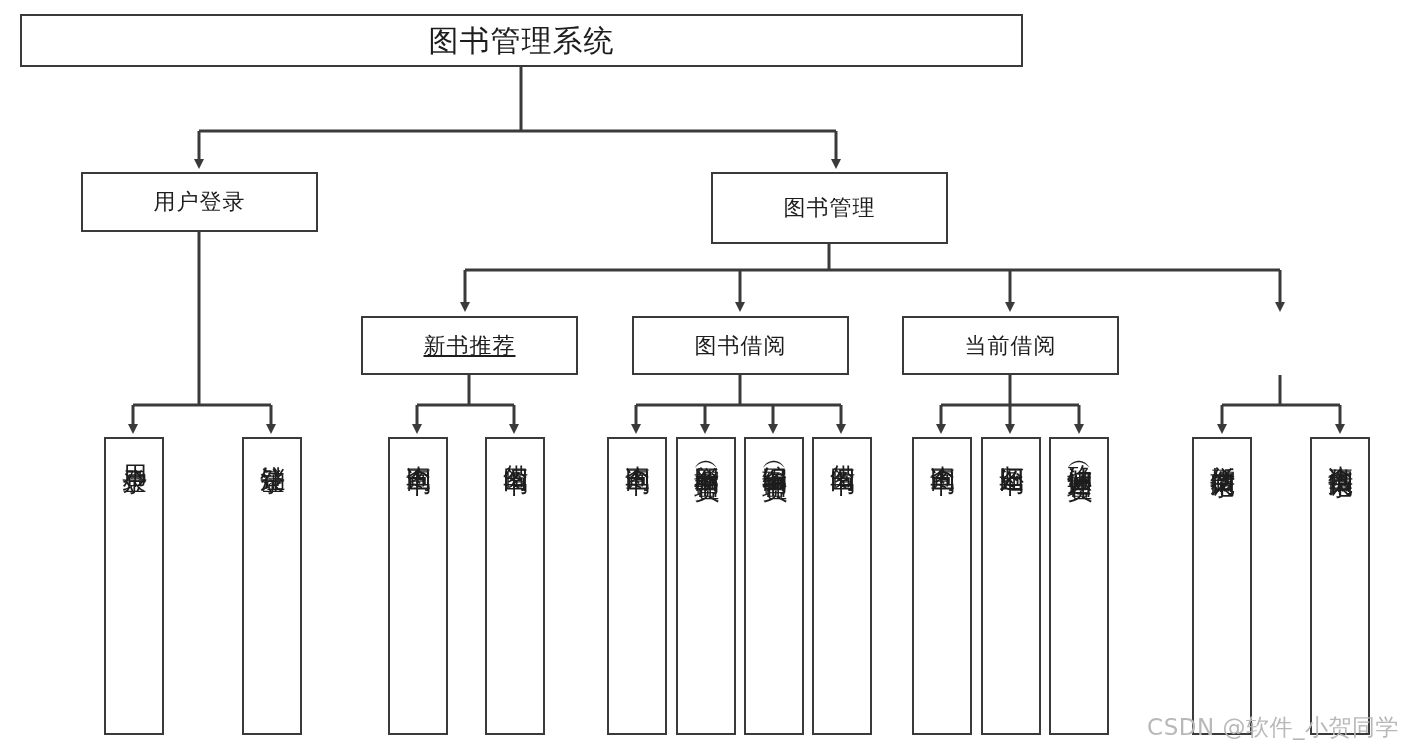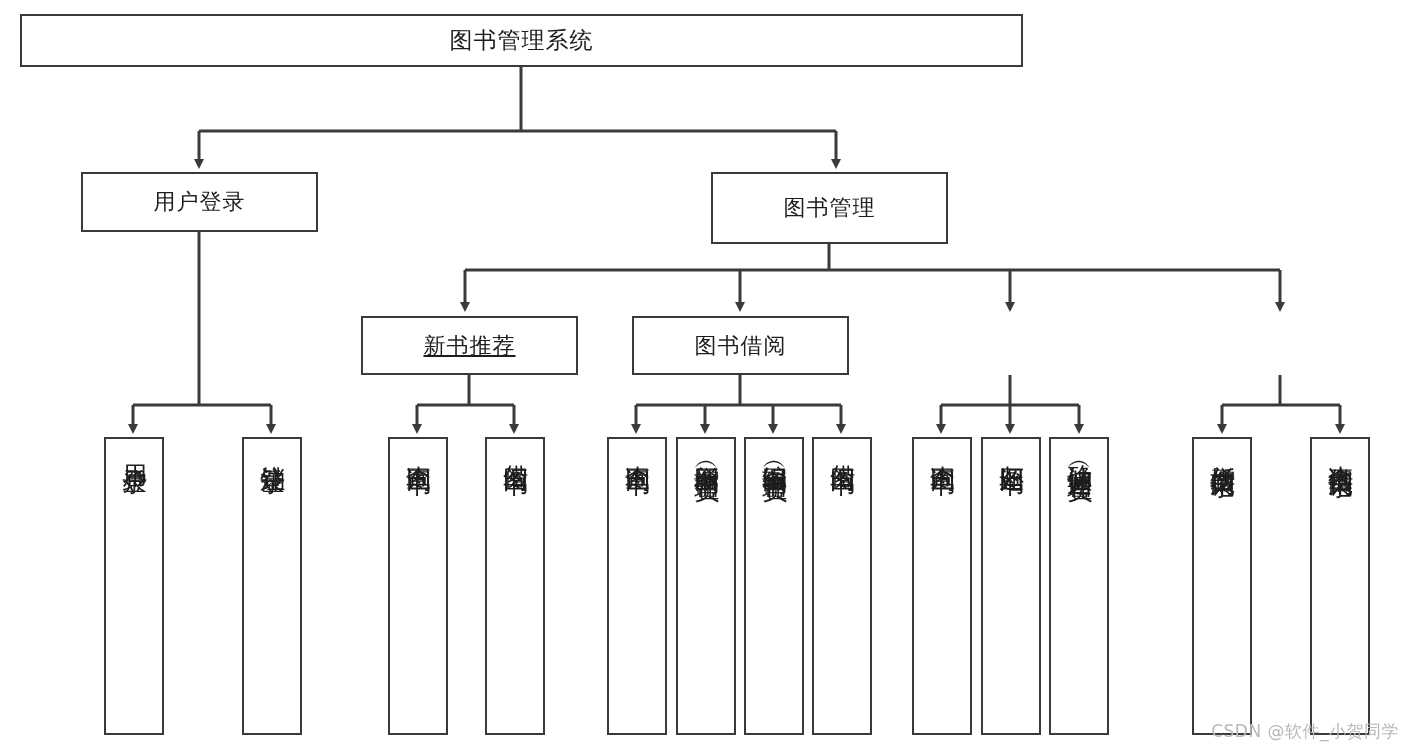--- a/index.html
+++ b/index.html
@@ -34,39 +34,39 @@
     display:block;
     text-align:center;
     line-height:1.18;
     white-space:pre;
   }
   
   .h .lbl{
     font-size:22px;
     letter-spacing:1px;
   }
-  .root .lbl{font-size:23px;}
+  .root .lbl{font-size:30px;}
   
   .v{
     padding:6px 0;
     align-items:flex-start;
     justify-content:center;
   }
   .v .lbl{
     writing-mode:vertical-rl;
     text-orientation:upright;
     font-size:25px;
     line-height:1.05;
     letter-spacing:2px;
     white-space:nowrap;
   }
   .watermark{
     position:absolute;
     right:6px;bottom:4px;
-    font-size:17px;
+    font-size:23px;
     color:#b8b8b8;
     letter-spacing:0.5px;
     z-index:5;
     white-space:nowrap;
   }
 </style>
 </head>
 <body>
 
 <div id="diagram">
@@ -131,20 +131,23 @@
   <div class="node h" style="left:711px;top:172px;width:237px;height:72px;">
     <span class="lbl">图书管理</span>
   </div>
 
   <div class="node h" style="left:361px;top:316px;width:217px;height:59px;text-decoration:underline;">
     <span class="lbl">新书推荐</span>
   </div>
   <div class="node h" style="left:632px;top:316px;width:217px;height:59px;">
     <span class="lbl">图书借阅</span>
   </div>
+  <div class="node h" style="left:902px;top:316px;width:217px;height:59px;">
+    <span class="lbl">当前借阅</span>
+  </div>
 
   <div class="node v" style="left:104px;top:437px;width:60px;height:298px;">
     <span class="lbl">用户登录</span>
   </div>
   <div class="node v" style="left:242px;top:437px;width:60px;height:298px;">
     <span class="lbl">注销登录</span>
   </div>
 
   <div class="node v" style="left:388px;top:437px;width:60px;height:298px;">
     <span class="lbl">查询图书</span>

